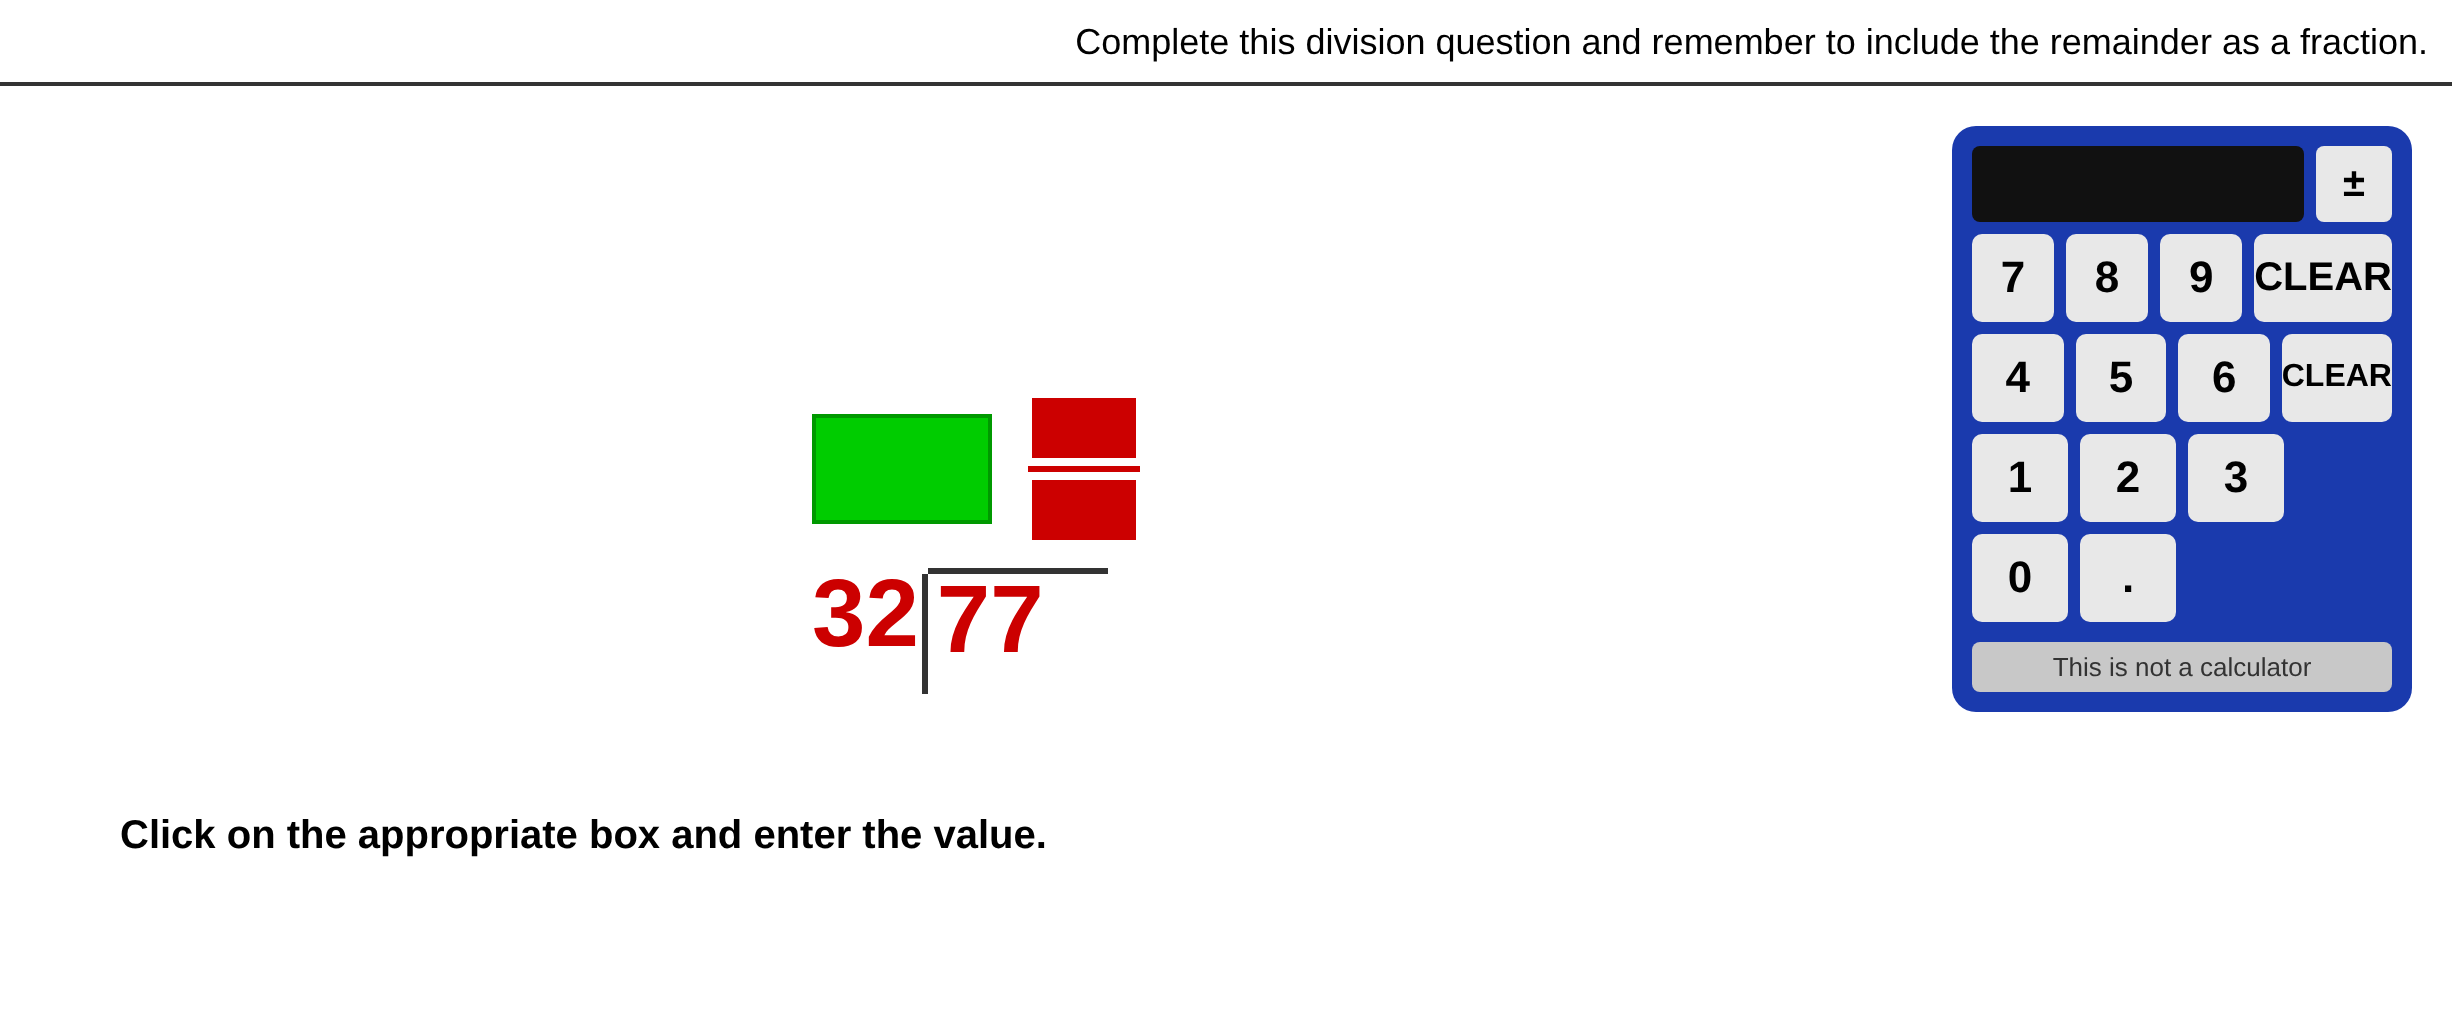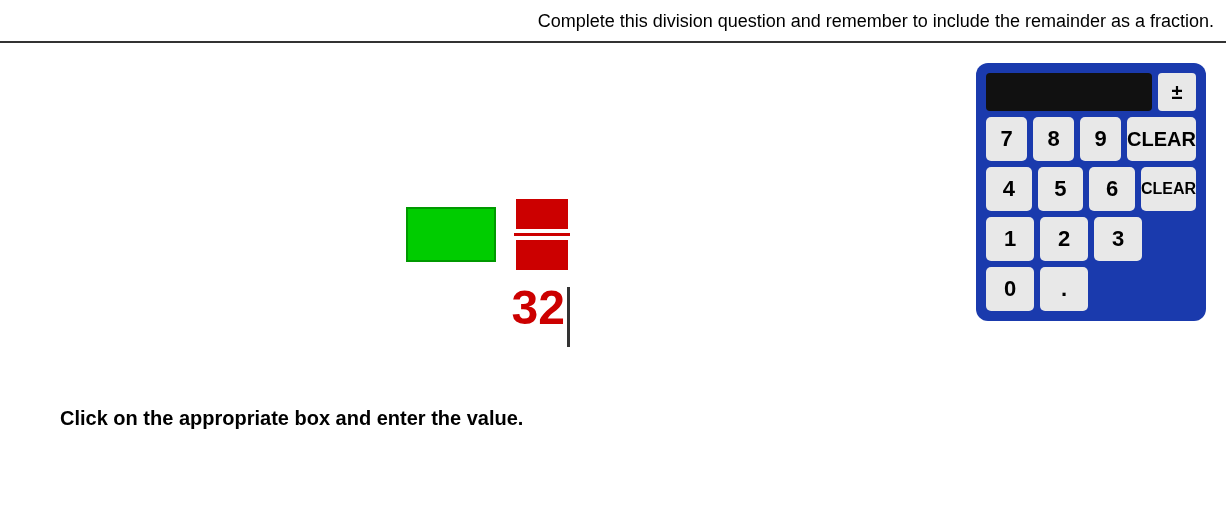--- a/index.html
+++ b/index.html
@@ -46,21 +46,21 @@
       align-items: center;
       justify-content: center;
       height: 100%;
       position: relative;
     }
 
     
     .division-container {
       display: flex;
       flex-direction: column;
-      align-items: flex-end;
+      align-items: flex-start;
       position: relative;
       margin-top: 20px;
     }
 
     
     .answer-boxes {
       display: flex;
       flex-direction: row;
       align-items: center;
       gap: 18px;
@@ -277,20 +277,24 @@
           <div class="red-box-top"></div>
           <div class="fraction-line"></div>
           <div class="red-box-bottom"></div>
         </div>
       </div>
 
       <div class="division-symbol">
         <div class="divisor">32</div>
         <div class="bracket-wrapper">
           <div class="vertical-line"></div>
+          <div class="top-and-dividend">
+            <div class="top-horizontal-line"></div>
+            <div class="dividend">77</div>
+          </div>
         </div>
       </div>
     </div>
 
     <div class="bottom-instruction">Click on the appropriate box and enter the value.</div>
   </div>
 
   <div class="keypad-container">
 
     <div class="keypad-display-row">
@@ -319,14 +323,15 @@
       <div class="key-btn empty"></div>
     </div>
 
     <div class="keypad-bottom-row">
       <button class="key-btn zero">0</button>
       <button class="key-btn dot">.</button>
       <div class="key-btn empty"></div>
       <div class="key-btn empty"></div>
     </div>
 
+    <div class="not-calculator">This is not a calculator</div>
   </div>
 </div>
 
 </body></html>

